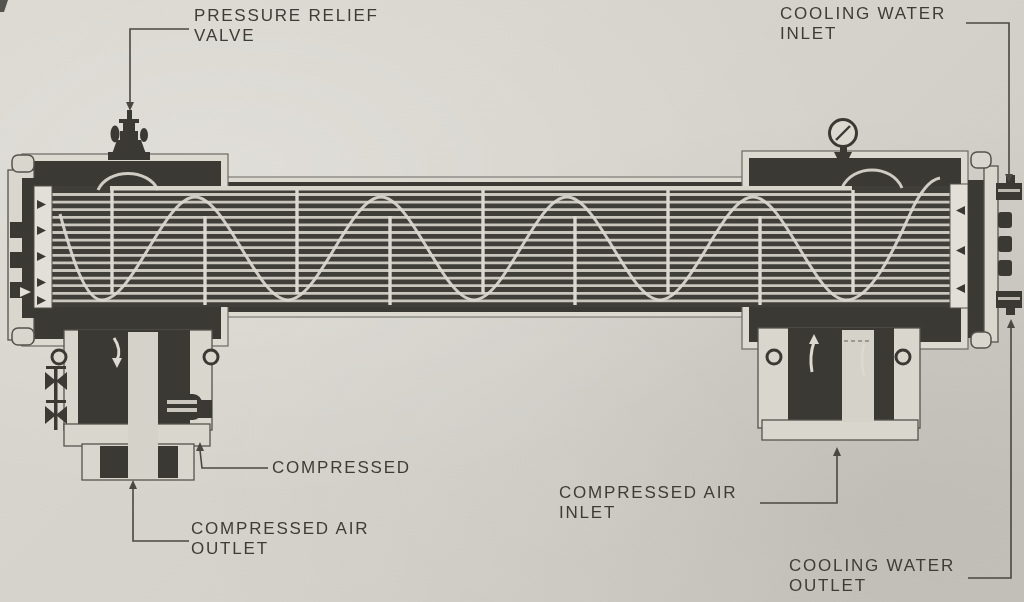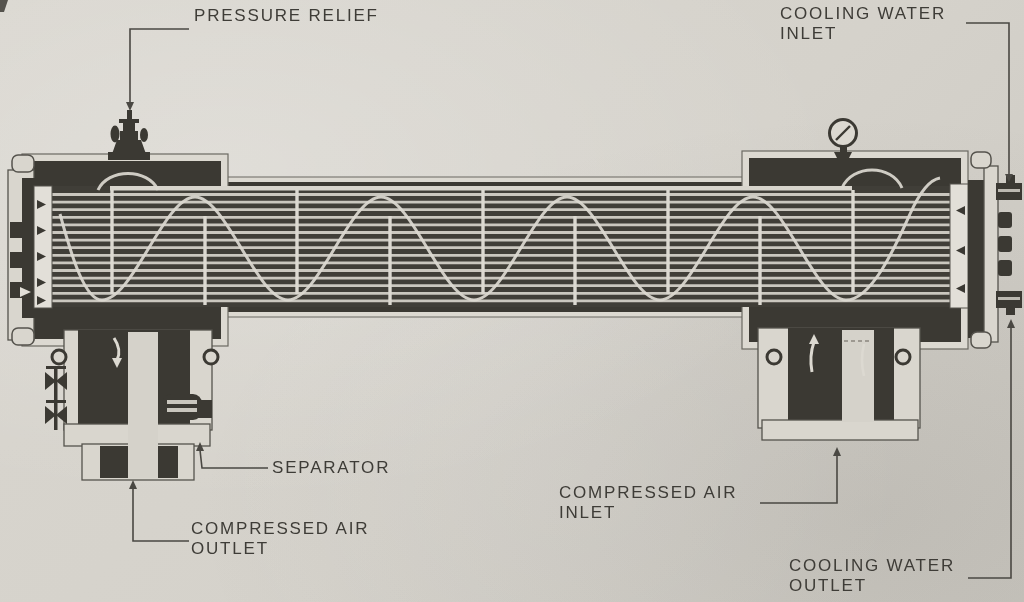--- a/index.html
+++ b/index.html
@@ -227,29 +227,30 @@
     </g>
     <g>
       <path d="M 968 578 L 1011 578 L 1011 327"></path>
       <polygon points="1007,328 1015,328 1011,319" fill="#4a4843" stroke="none"></polygon>
     </g>
   </g>
 </svg>
 
   <div class="lbl left" style="left:194px;top:6px;">
     <div>PRESSURE RELIEF</div>
+    <div>VALVE</div>
   </div>
 
   <div class="lbl right" style="left:780px;top:4px;width:182px;">
     <div>COOLING WATER</div>
     <div>INLET</div>
   </div>
 
   <div class="lbl left" style="left:272px;top:458px;">
-    <div>SEPARATOR</div>
+    <div>COMPRESSED</div>
   </div>
 
   <div class="lbl left" style="left:191px;top:519px;">
     <div>COMPRESSED AIR</div>
     <div>OUTLET</div>
   </div>
 
   <div class="lbl right" style="left:559px;top:483px;width:195px;">
     <div>COMPRESSED AIR</div>
     <div>INLET</div>

